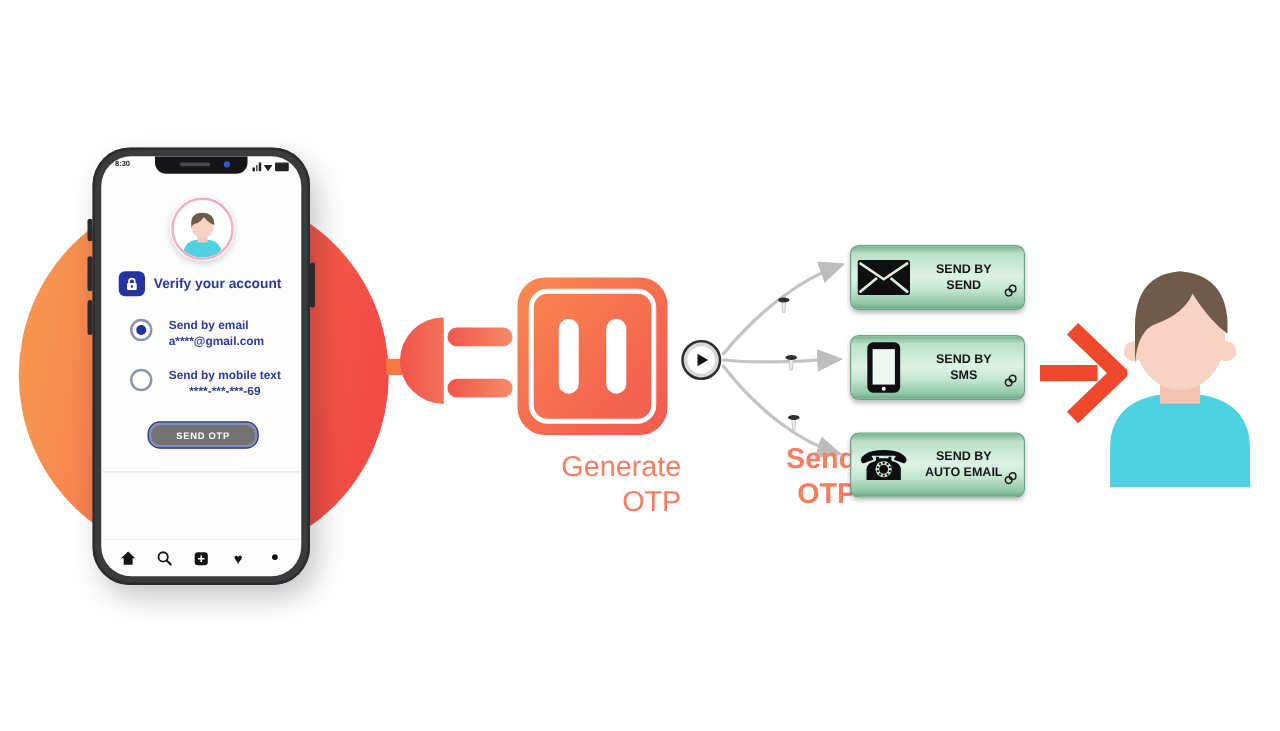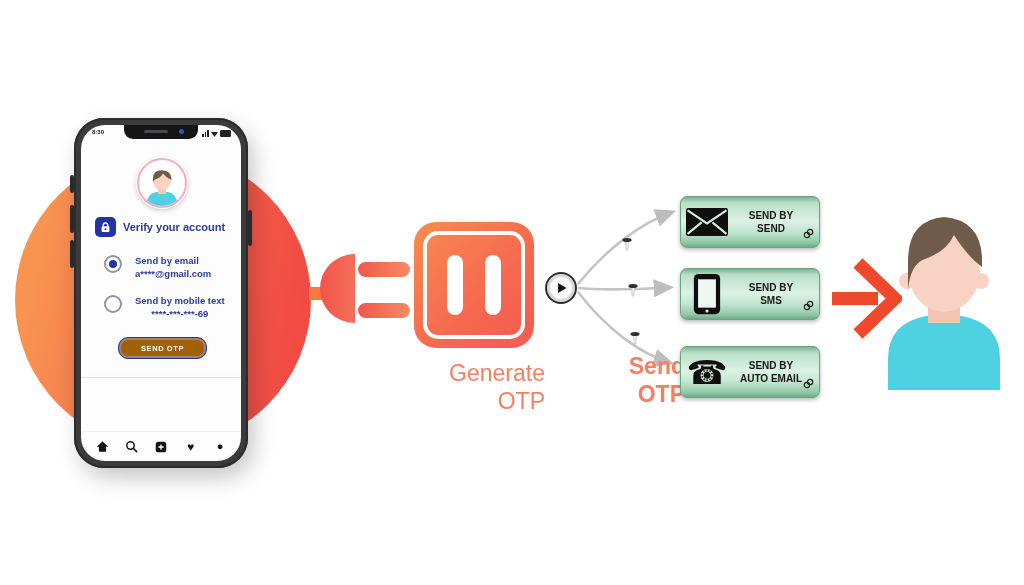--- a/index.html
+++ b/index.html
@@ -37,21 +37,21 @@
   .lock-row{left:14px;top:92px;display:flex;align-items:center;gap:7px;}
   .lock-box{width:21px;height:20px;background:#2433A0;border-radius:5px;display:flex;align-items:center;justify-content:center;}
   .verify-title{font-size:11px;font-weight:bold;color:#2B3A9B;}
 
   .opt{left:23px;display:flex;gap:13px;}
   .radio{width:14px;height:14px;border-radius:50%;border:2px solid #8e95ad;background:#fff;flex:0 0 auto;margin-top:1px;
     display:flex;align-items:center;justify-content:center;}
   .radio .dot{width:8px;height:8px;border-radius:50%;background:#2433A0;}
   .opt-text{font-size:9.5px;font-weight:bold;color:#2B3A9B;line-height:1.4;}
 
-  .send-otp{left:37px;top:212px;width:87px;height:20px;border-radius:10px;background:#a16207;
+  .send-otp{left:37px;top:212px;width:87px;height:20px;border-radius:10px;background:#737373;
     border:1.5px solid #25329f;box-shadow:inset 0 0 0 2px rgba(160,180,255,.45);
     color:#fff;font-size:7.5px;font-weight:bold;letter-spacing:.6px;
     display:flex;align-items:center;justify-content:center;cursor:pointer;}
   .divider{left:0;top:252px;width:160px;height:1px;background:#e4e4e8;box-shadow:0 -2px 4px rgba(0,0,0,.05);}
   .navbar{left:0;bottom:0;width:160px;height:30px;border-top:1px solid #f0f0f2;
     display:flex;align-items:center;justify-content:space-between;padding:0 14px;box-sizing:border-box;}
   .nav-ic{width:14px;height:14px;display:flex;align-items:center;justify-content:center;
     font-size:12px;color:#141414;line-height:1;}
 
   

